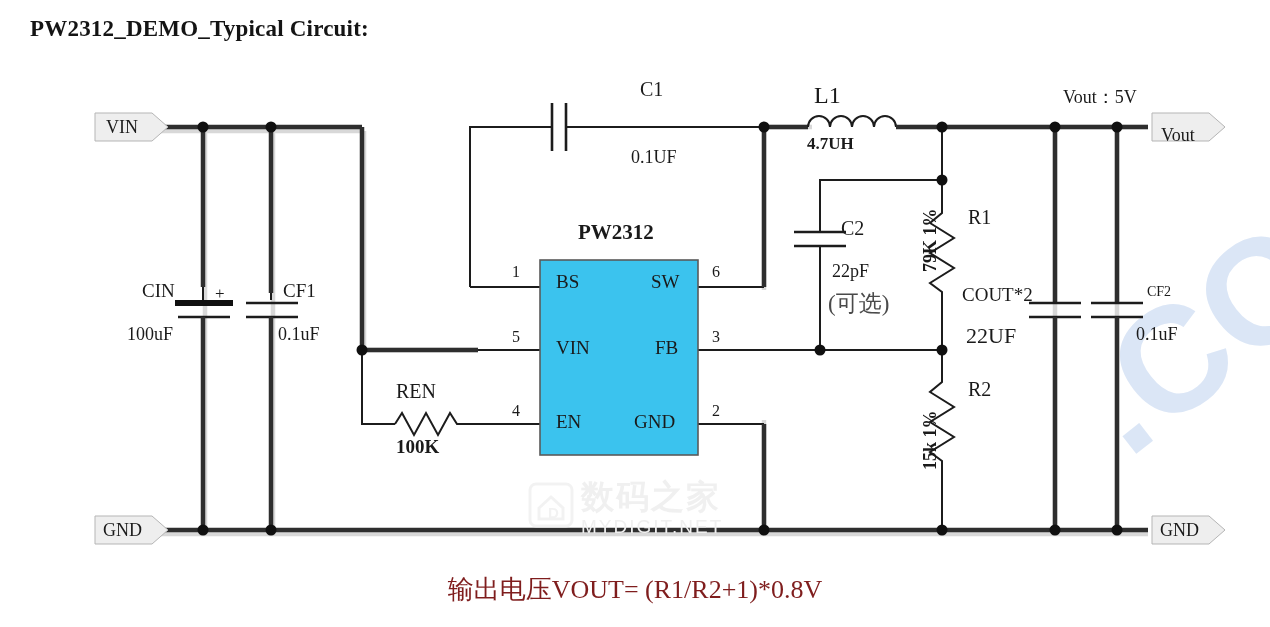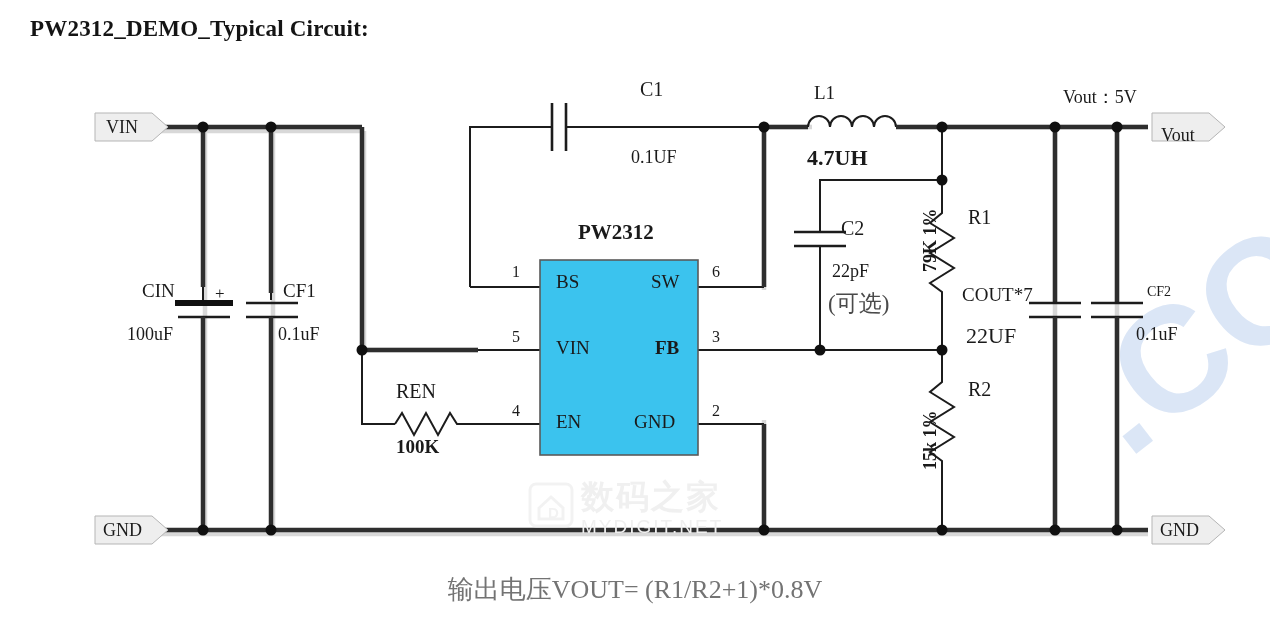--- a/index.html
+++ b/index.html
@@ -34,21 +34,21 @@
     left: 0;
     top: 0;
   }
   #formula {
     position: absolute;
     left: 0;
     top: 572px;
     width: 1270px;
     text-align: center;
     font-size: 26px;
-    color: #737373;
+    color: #7f1d1d;
     white-space: nowrap;
   }
   .lbl {
     position: absolute;
     white-space: nowrap;
     line-height: 1;
   }
   .bold { font-weight: bold; }
   .vert {
     transform: rotate(-90deg);
@@ -250,57 +250,57 @@
   <div class="lbl" style="left:103px; top:521px; font-size:18px;">GND</div>
   <div class="lbl" style="left:1160px; top:521px; font-size:18px;">GND</div>
 
   <div class="lbl bold" style="left:578px; top:222px; font-size:21px;">PW2312</div>
 
   <div class="lbl" style="left:556px; top:272px; font-size:19px;">BS</div>
   <div class="lbl" style="left:556px; top:338px; font-size:19px;">VIN</div>
   <div class="lbl" style="left:556px; top:412px; font-size:19px;">EN</div>
 
   <div class="lbl" style="left:651px; top:272px; font-size:19px;">SW</div>
-  <div class="lbl" style="left:655px; top:338px; font-size:19px;font-weight:bold;">FB</div>
+  <div class="lbl" style="left:655px; top:338px; font-size:19px;">FB</div>
   <div class="lbl" style="left:634px; top:412px; font-size:19px;">GND</div>
 
   <div class="lbl" style="left:512px; top:264px; font-size:16px;">1</div>
   <div class="lbl" style="left:512px; top:329px; font-size:16px;">5</div>
   <div class="lbl" style="left:512px; top:403px; font-size:16px;">4</div>
   <div class="lbl" style="left:712px; top:264px; font-size:16px;">6</div>
   <div class="lbl" style="left:712px; top:329px; font-size:16px;">3</div>
   <div class="lbl" style="left:712px; top:403px; font-size:16px;">2</div>
 
   <div class="lbl" style="left:142px; top:281px; font-size:19px;font-family:Liberation Serif, serif;">CIN</div>
   <div class="lbl" style="left:127px; top:325px; font-size:18px;">100uF</div>
   <div class="lbl" style="left:215px; top:285px; font-size:17px;">+</div>
 
   <div class="lbl" style="left:283px; top:281px; font-size:19px;">CF1</div>
   <div class="lbl" style="left:278px; top:325px; font-size:18px;">0.1uF</div>
 
   <div class="lbl" style="left:640px; top:79px; font-size:20px;">C1</div>
   <div class="lbl" style="left:631px; top:148px; font-size:18px;">0.1UF</div>
 
-  <div class="lbl" style="left:814px; top:83px; font-size:19px;">L1</div>
-  <div class="lbl bold" style="left:807px; top:135px; font-size:22px;margin-top:12px;">4.7UH</div>
+  <div class="lbl" style="left:814px; top:83px; font-size:24px;">L1</div>
+  <div class="lbl bold" style="left:807px; top:135px; font-size:17px;">4.7UH</div>
 
   <div class="lbl" style="left:841px; top:218px; font-size:20px;">C2</div>
   <div class="lbl" style="left:832px; top:262px; font-size:18px;">22pF</div>
   <div class="lbl" style="left:828px; top:292px; font-size:23px; color:#4a4a4a;">(可选)</div>
 
   <div class="lbl" style="left:968px; top:207px; font-size:20px;">R1</div>
   <div class="lbl bold vert" style="left:921px; top:272px; font-size:18px;">79K  1%</div>
 
   <div class="lbl" style="left:968px; top:379px; font-size:20px;">R2</div>
   <div class="lbl bold vert" style="left:921px; top:470px; font-size:18px;">15k  1%</div>
 
   <div class="lbl" style="left:396px; top:381px; font-size:20px;">REN</div>
   <div class="lbl bold" style="left:396px; top:437px; font-size:19px;">100K</div>
 
-  <div class="lbl" style="left:962px; top:285px; font-size:19px;">COUT*7</div>
+  <div class="lbl" style="left:962px; top:285px; font-size:19px;">COUT*2</div>
   <div class="lbl" style="left:966px; top:325px; font-size:22px;">22UF</div>
 
   <div class="lbl" style="left:1147px; top:285px; font-size:14px;">CF2</div>
   <div class="lbl" style="left:1136px; top:325px; font-size:18px;">0.1uF</div>
 
   <div class="lbl" style="left:1063px; top:88px; font-size:18px;">Vout：5V</div>
 
   <div id="formula">输出电压VOUT= (R1/R2+1)*0.8V</div>
 
 </div>

